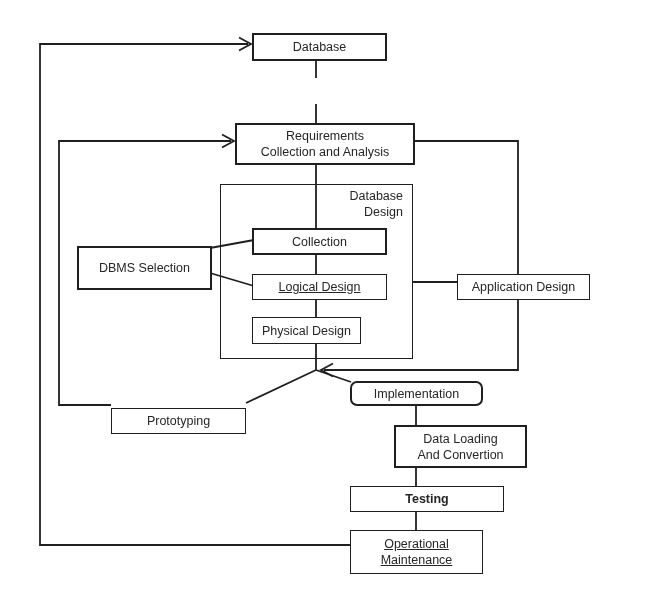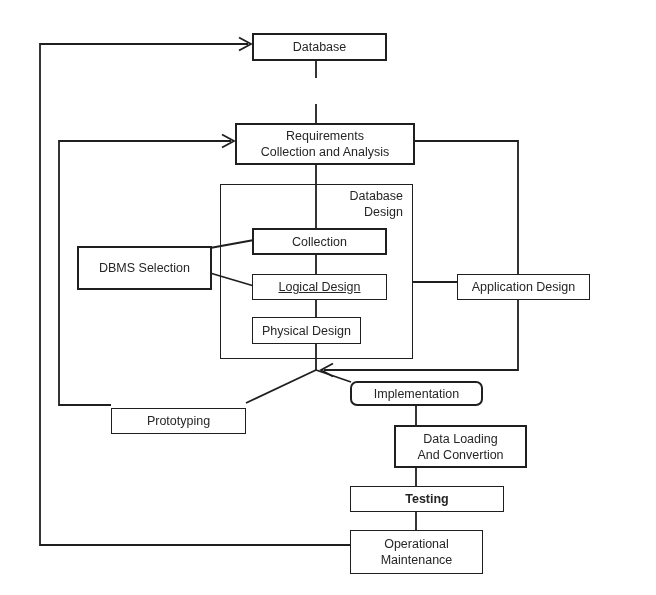--- a/index.html
+++ b/index.html
@@ -54,21 +54,21 @@
   #n-frame           { left:220px; top:184px; width:193px; height:175px; }
   #n-conceptual      { left:252px; top:228px; width:135px; height:27px; }
   #n-dbms            { left:77px;  top:246px; width:135px; height:44px; }
   #n-logical         { left:252px; top:274px; width:135px; height:26px;text-decoration:underline; }
   #n-appdesign       { left:457px; top:274px; width:133px; height:26px; }
   #n-physical        { left:252px; top:317px; width:109px; height:27px; }
   #n-prototyping     { left:111px; top:408px; width:135px; height:26px; }
   #n-implementation  { left:350px; top:381px; width:133px; height:25px;border-radius:7px; }
   #n-dataloading     { left:350px; top:425px; width:133px; height:43px;margin-left:44px; }
   #n-testing         { left:350px; top:486px; width:154px; height:26px;font-weight:bold; }
-  #n-opmaint         { left:350px; top:530px; width:133px; height:44px; }
+  #n-opmaint         { left:350px; top:530px; width:133px; height:44px;text-decoration:underline; }
 </style>
 </head>
 <body>
 
 <div id="canvas">
 
   <svg id="wires" viewBox="0 0 656 595" fill="none" stroke="#1f1f1f" stroke-width="1.8">
 
     <polyline points="350,545 40,545 40,44 248,44"></polyline>
     <path d="M239,37.5 L251,44 L239,50.5"></path>

